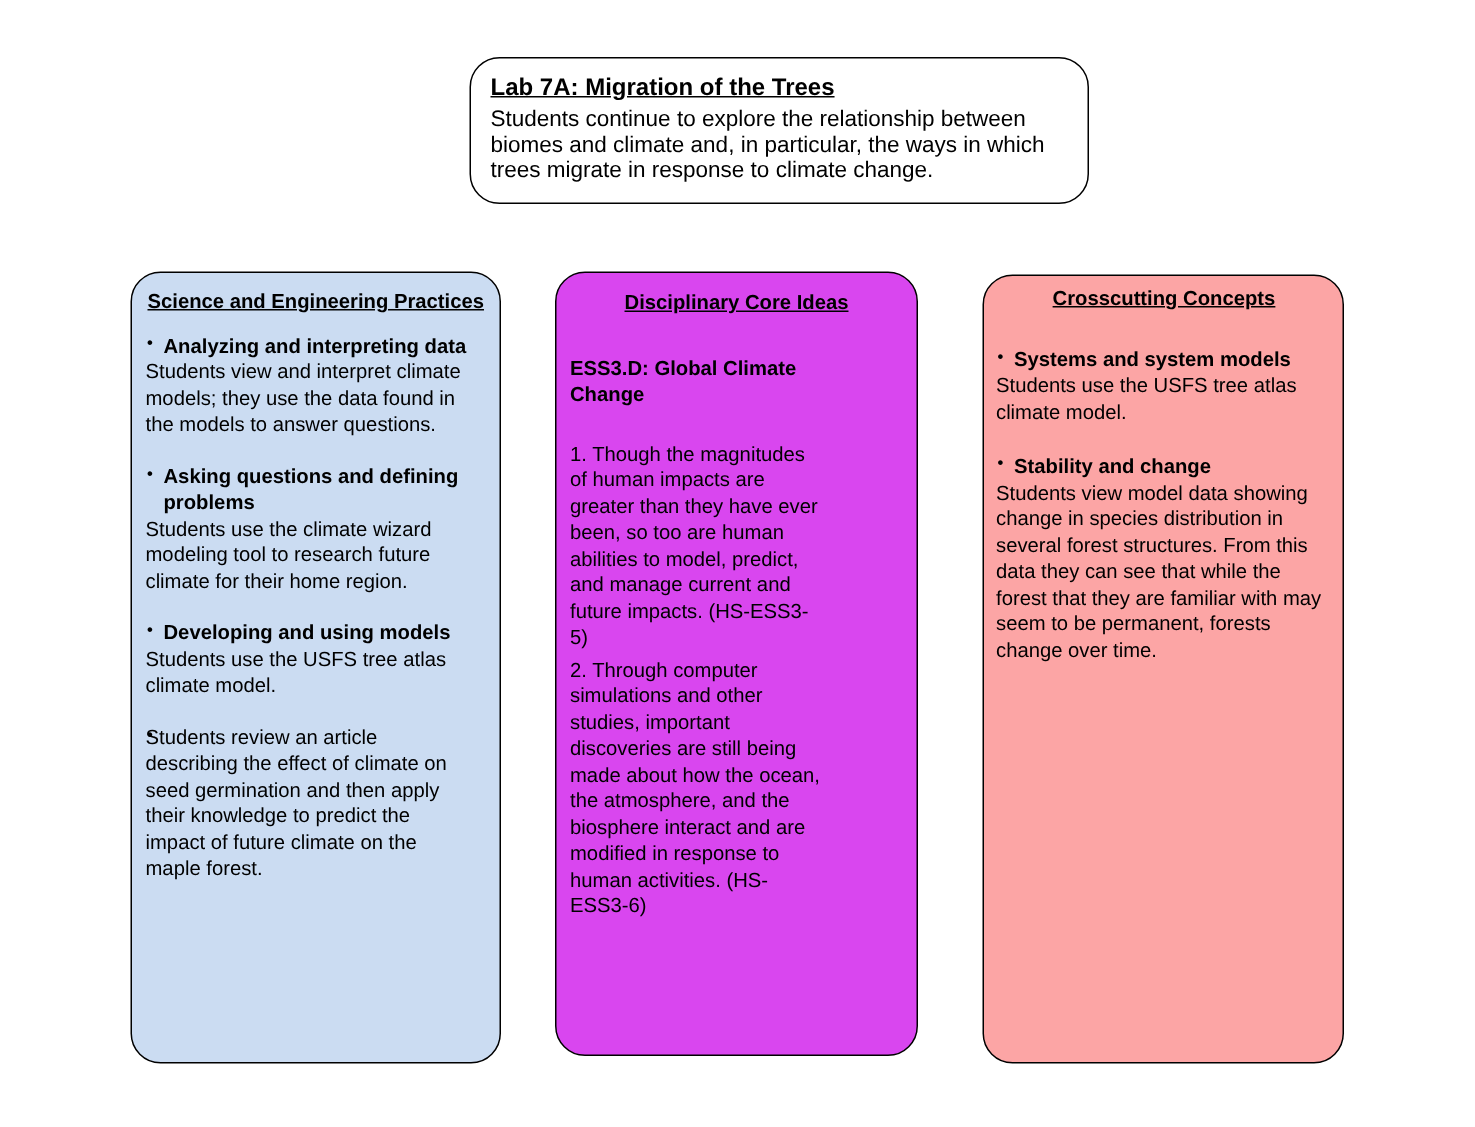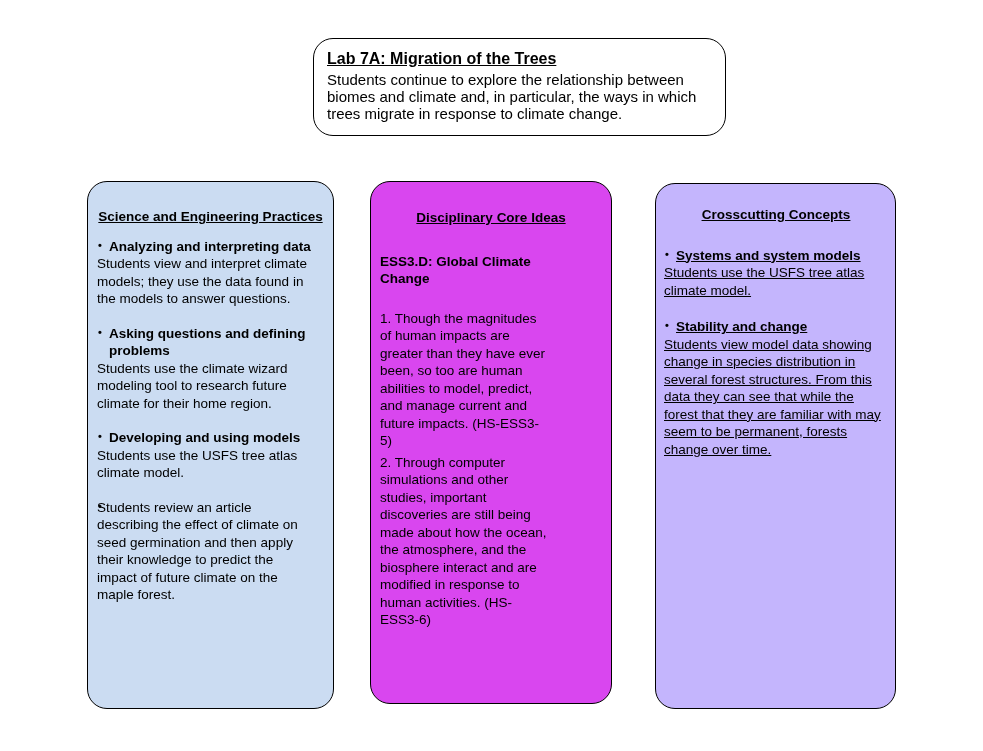--- a/index.html
+++ b/index.html
@@ -9,21 +9,21 @@
   }
   .rbox{
     position:absolute;border:1.5px solid #000;border-radius:20px;box-sizing:border-box;
   }
   
   .title-box{left:313px;top:38px;width:413px;height:98px;background:#fff;padding:9px 13px;}
   .title-box .t{font-size:16px;line-height:21px;font-weight:bold;text-decoration:underline;margin:0 0 2px 0;}
   .title-box .b{font-size:15px;line-height:17px;margin:0;}
   
   .col{font-size:13.5px;line-height:17.5px;}
-  .col-header{font-weight:bold;text-decoration:underline;text-align:center;margin-top:16px;}
+  .col-header{font-weight:bold;text-decoration:underline;text-align:center;}
   #col-practices{left:87px;top:181px;width:247px;height:528px;padding:10px 9px 10px 9px;}
   #col-practices .col-header{margin-bottom:12px;}
   #col-practices .col-body{padding-right:13px;}
   #col-core{left:370px;top:181px;width:242px;height:523px;padding:11px 9px 10px 9px;}
   #col-core .col-header{margin-bottom:26px;}
   #col-core .col-body{padding-right:51px;}
   #col-cross{left:655px;top:183px;width:241px;height:526px;padding:6px 7px 10px 8px;}
   #col-cross .col-header{margin-bottom:23px;}
   
   .item{margin:0;}
@@ -72,21 +72,21 @@
 
   <div class="rbox col" id="col-core" style="background: #d946ef;">
     <div class="col-header">Disciplinary Core Ideas</div>
     <div class="col-body">
       <p class="subheading">ESS3.D: Global Climate Change</p>
       <p class="para para-1">1. Though the magnitudes of human impacts are greater than they have ever been, so too are human abilities to model, predict, and manage current and future impacts. (HS-ESS3-5)</p>
       <p class="para para-2">2. Through computer simulations and other studies, important discoveries are still being made about how the ocean, the atmosphere, and the biosphere interact and are modified in response to human activities. (HS-ESS3-6)</p>
     </div>
   </div>
 
-  <div class="rbox col" id="col-cross" style="background: #c4b5fd; text-decoration: underline;">
+  <div class="rbox col" id="col-cross" style="background: #fca5a5;">
     <div class="col-header">Crosscutting Concepts</div>
     <div class="col-body">
       <div class="item">
         <div class="item-heading"><span class="bullet">•</span><span>Systems and system models</span></div>
         <p class="item-desc">Students use the USFS tree atlas climate model.</p>
       </div>
       <div class="item">
         <div class="item-heading"><span class="bullet">•</span><span>Stability and change</span></div>
         <p class="item-desc">Students view model data showing change in species distribution in several forest structures. From this data they can see that while the forest that they are familiar with may seem to be permanent, forests change over time.</p>
       </div>

